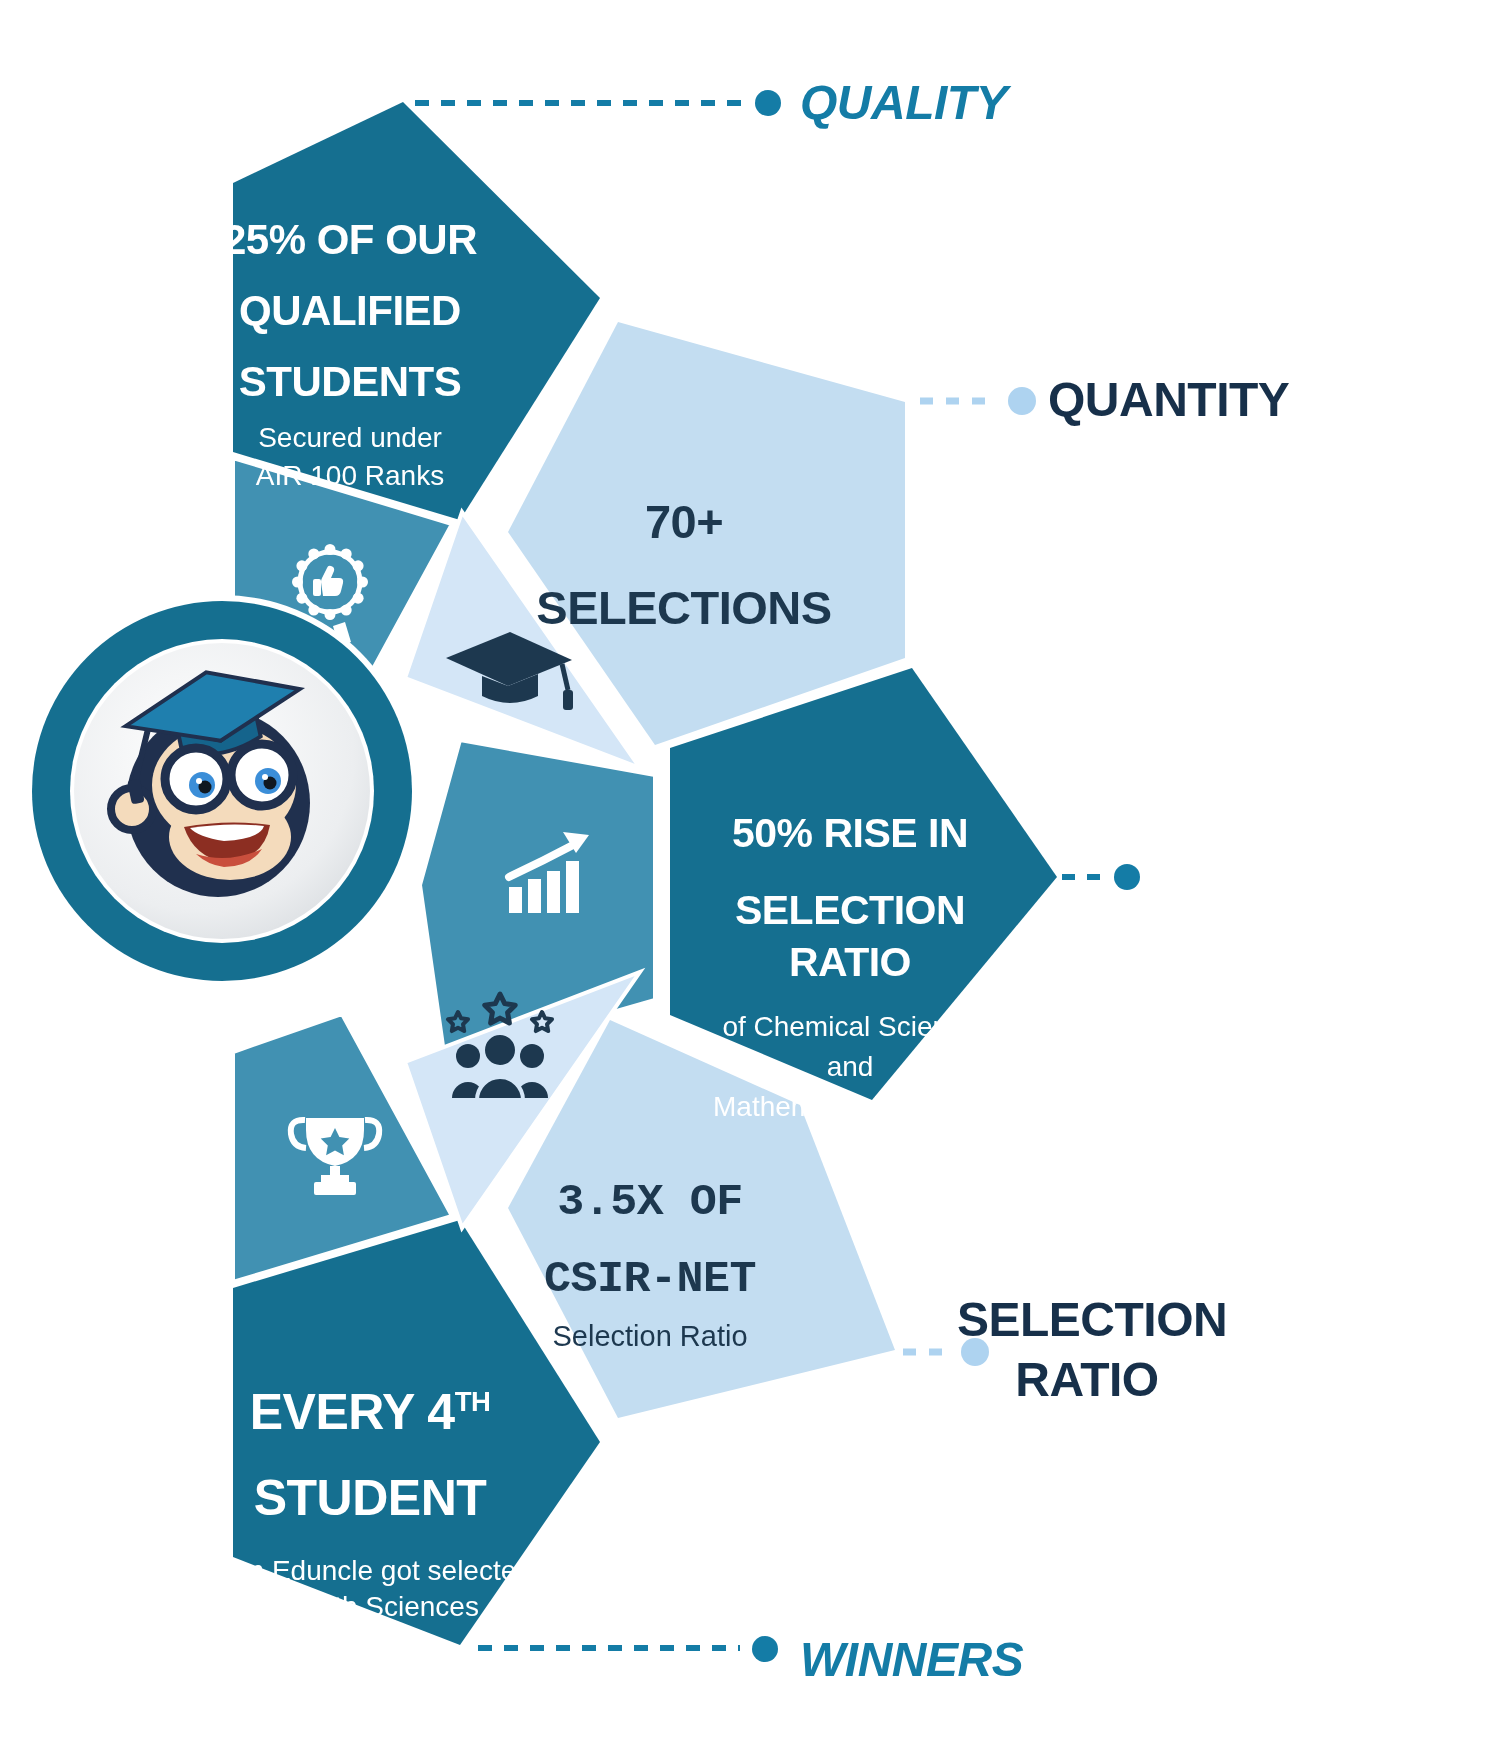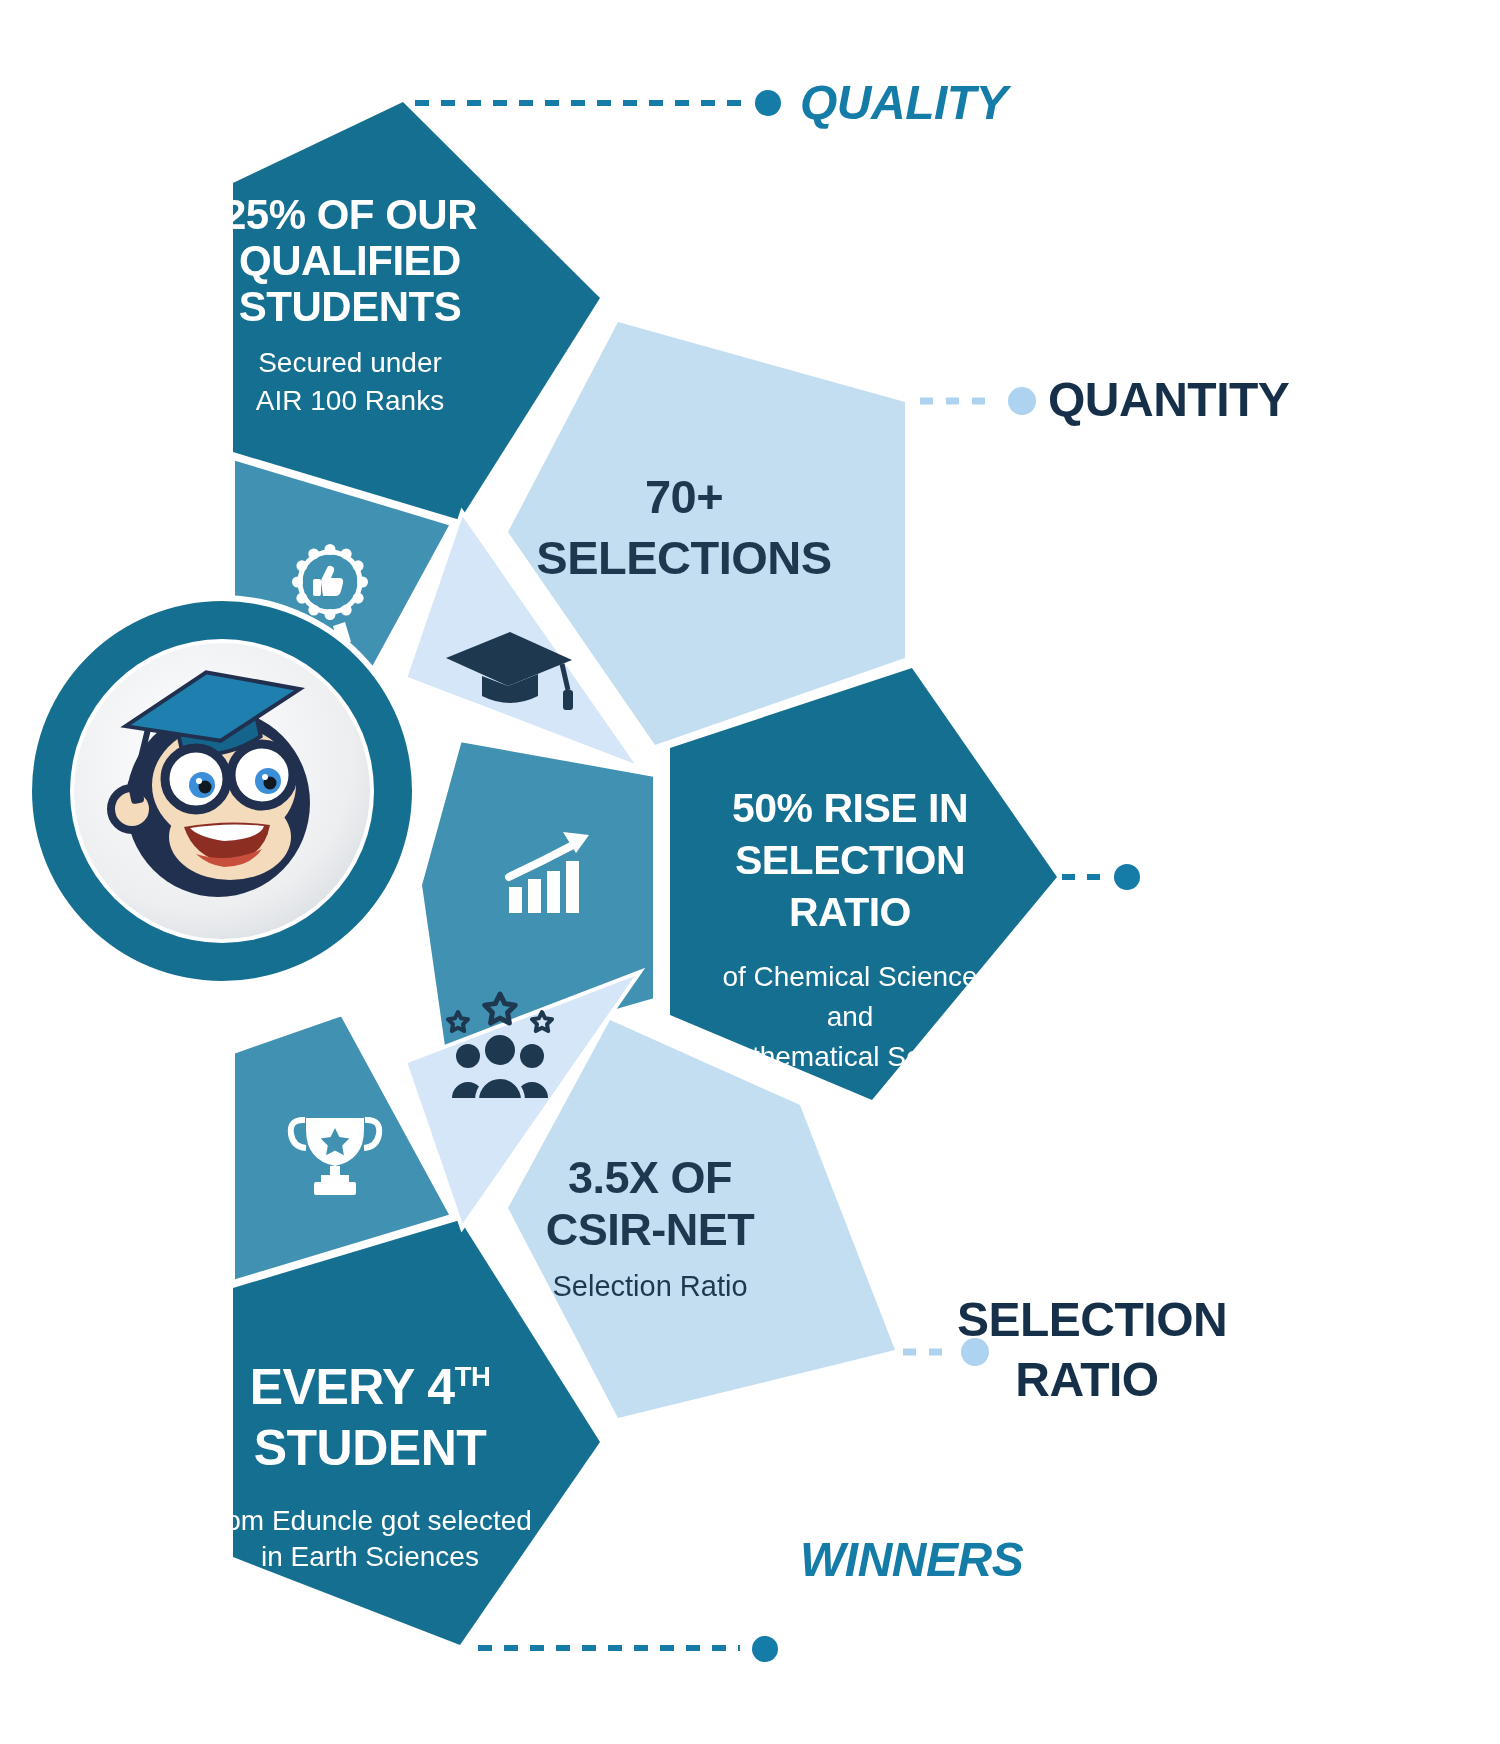--- a/index.html
+++ b/index.html
@@ -2,48 +2,48 @@
 <html><head>
 <meta charset="utf-8">
 <style>
   html,body{margin:0;padding:0;background:#ffffff;}
   .stage{
     position:relative;width:1500px;height:1744px;background:#ffffff;
     font-family:"Liberation Sans", sans-serif;overflow:hidden;
   }
   .stage svg.bg{position:absolute;left:0;top:0;}
   .txt{position:absolute;text-align:center;}
-  .txt .h{font-weight:700;letter-spacing:-0.5px;}
+  .txt .h{font-weight:700;letter-spacing:-0.5px;margin-top:25px;}
   .white{color:#ffffff;}
   .navy{color:#1d384f;}
   
   .p1{left:200px;top:192px;width:300px;}
   .p1 .h{font-size:42px;line-height:46px;}
   .p1 .s{font-size:28px;line-height:38px;margin-top:14px;}
   .p2{left:534px;top:466px;width:300px;}
   .p2 .h{font-size:47px;line-height:61px;}
   .p3{left:700px;top:782px;width:300px;}
   .p3 .h{font-size:41px;line-height:52px;}
   .p3 .s{font-size:28px;line-height:40px;margin-top:19px;}
   .p4{left:500px;top:1152px;width:300px;}
-  .p4 .h{font-size:45px;line-height:52px;}
+  .p4 .h{font-size:45px;line-height:52px;font-family:Liberation Mono, monospace;}
   .p4 .s{font-size:29px;line-height:40px;margin-top:10px;}
   .p5{left:205px;top:1346px;width:330px;}
   .p5 .h{font-size:50px;line-height:61px;}
   .p5 .s{font-size:28px;line-height:36px;margin-top:24px;}
   .p5 sup{font-size:55%;vertical-align:super;}
   
   .callout{position:absolute;font-weight:700;font-size:48px;letter-spacing:-0.5px;white-space:nowrap;}
   .teal{color:#147ca6;font-style:italic;}
   .navy-label{color:#17304a;}
   .c-quality{left:800px;top:75px;}
   .c-quantity{left:1048px;top:372px;}
   .c-growth{left:1140px;top:846px;width:352px;text-align:center;line-height:60px;white-space:normal;}
   .c-ratio{left:957px;top:1290px;width:260px;text-align:center;line-height:60px;white-space:normal;}
-  .c-winners{left:800px;top:1532px;}
+  .c-winners{left:800px;top:1632px;}
 </style>
 </head>
 <body>
 
 <div class="stage">
 
   <svg class="bg" width="1500" height="1744" viewBox="0 0 1500 1744">
     <defs>
       <radialGradient id="innerCircle" cx="42%" cy="38%" r="75%">
         <stop offset="0%" stop-color="#ffffff"></stop>

